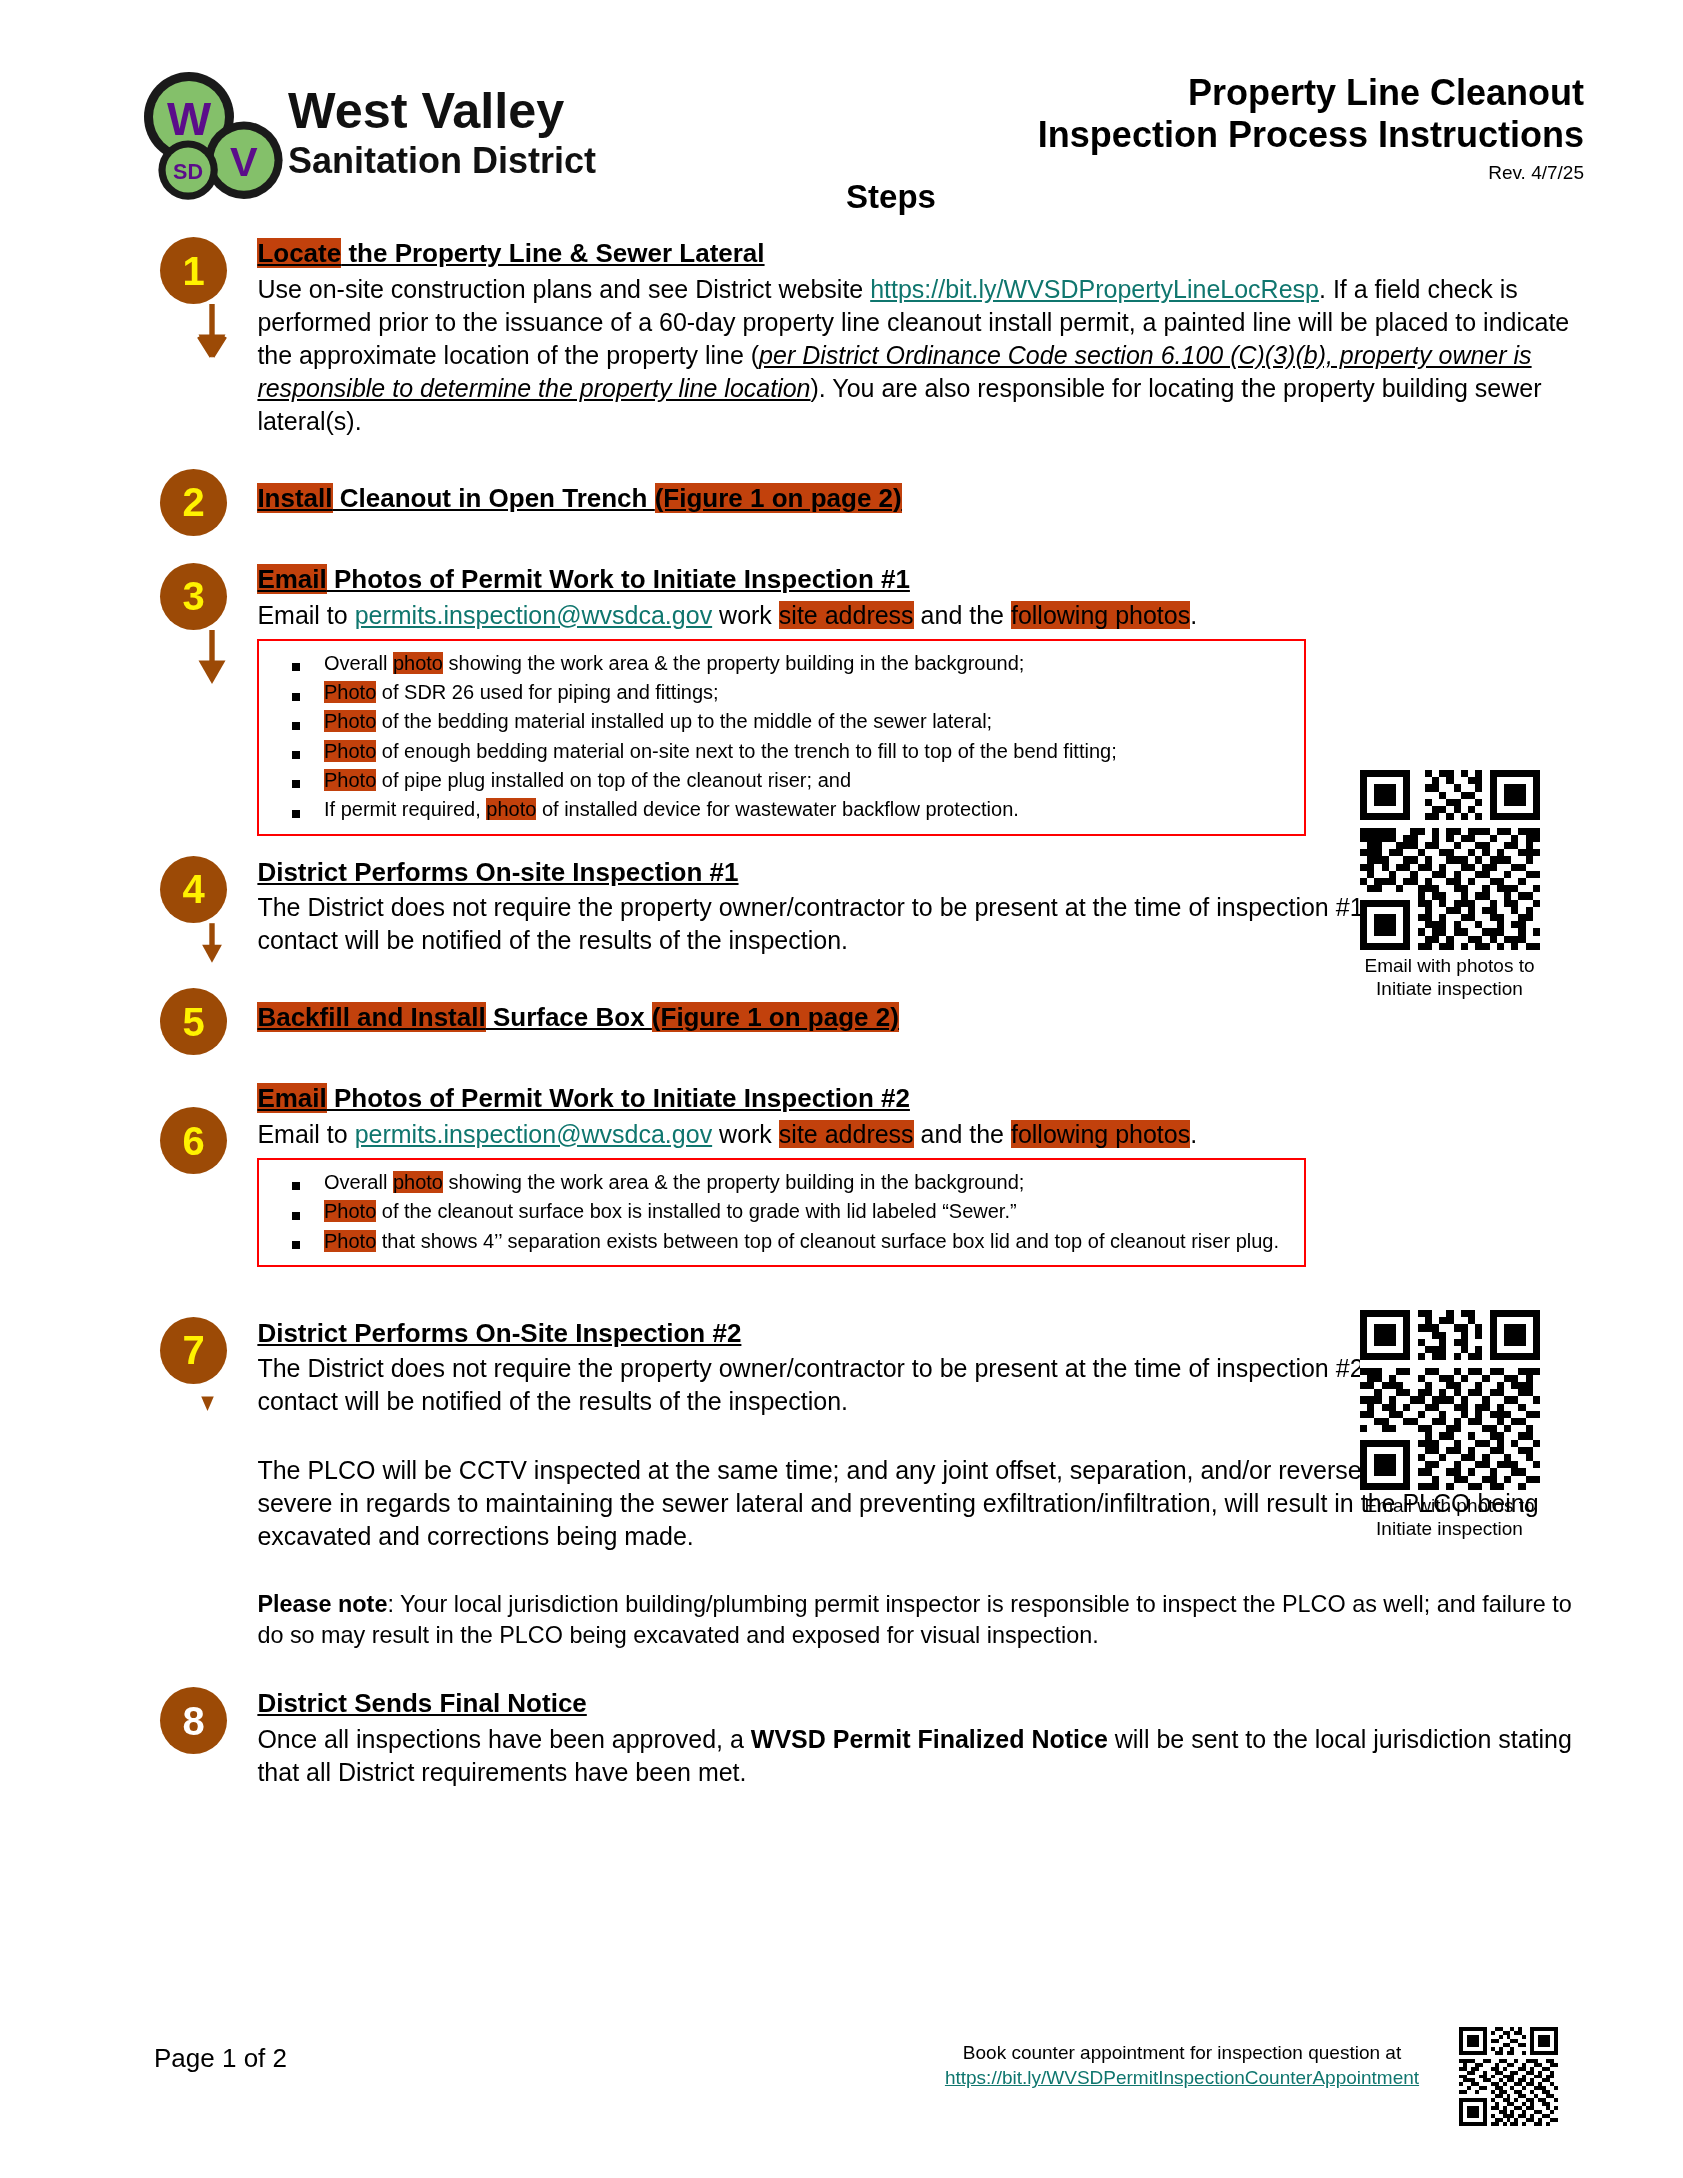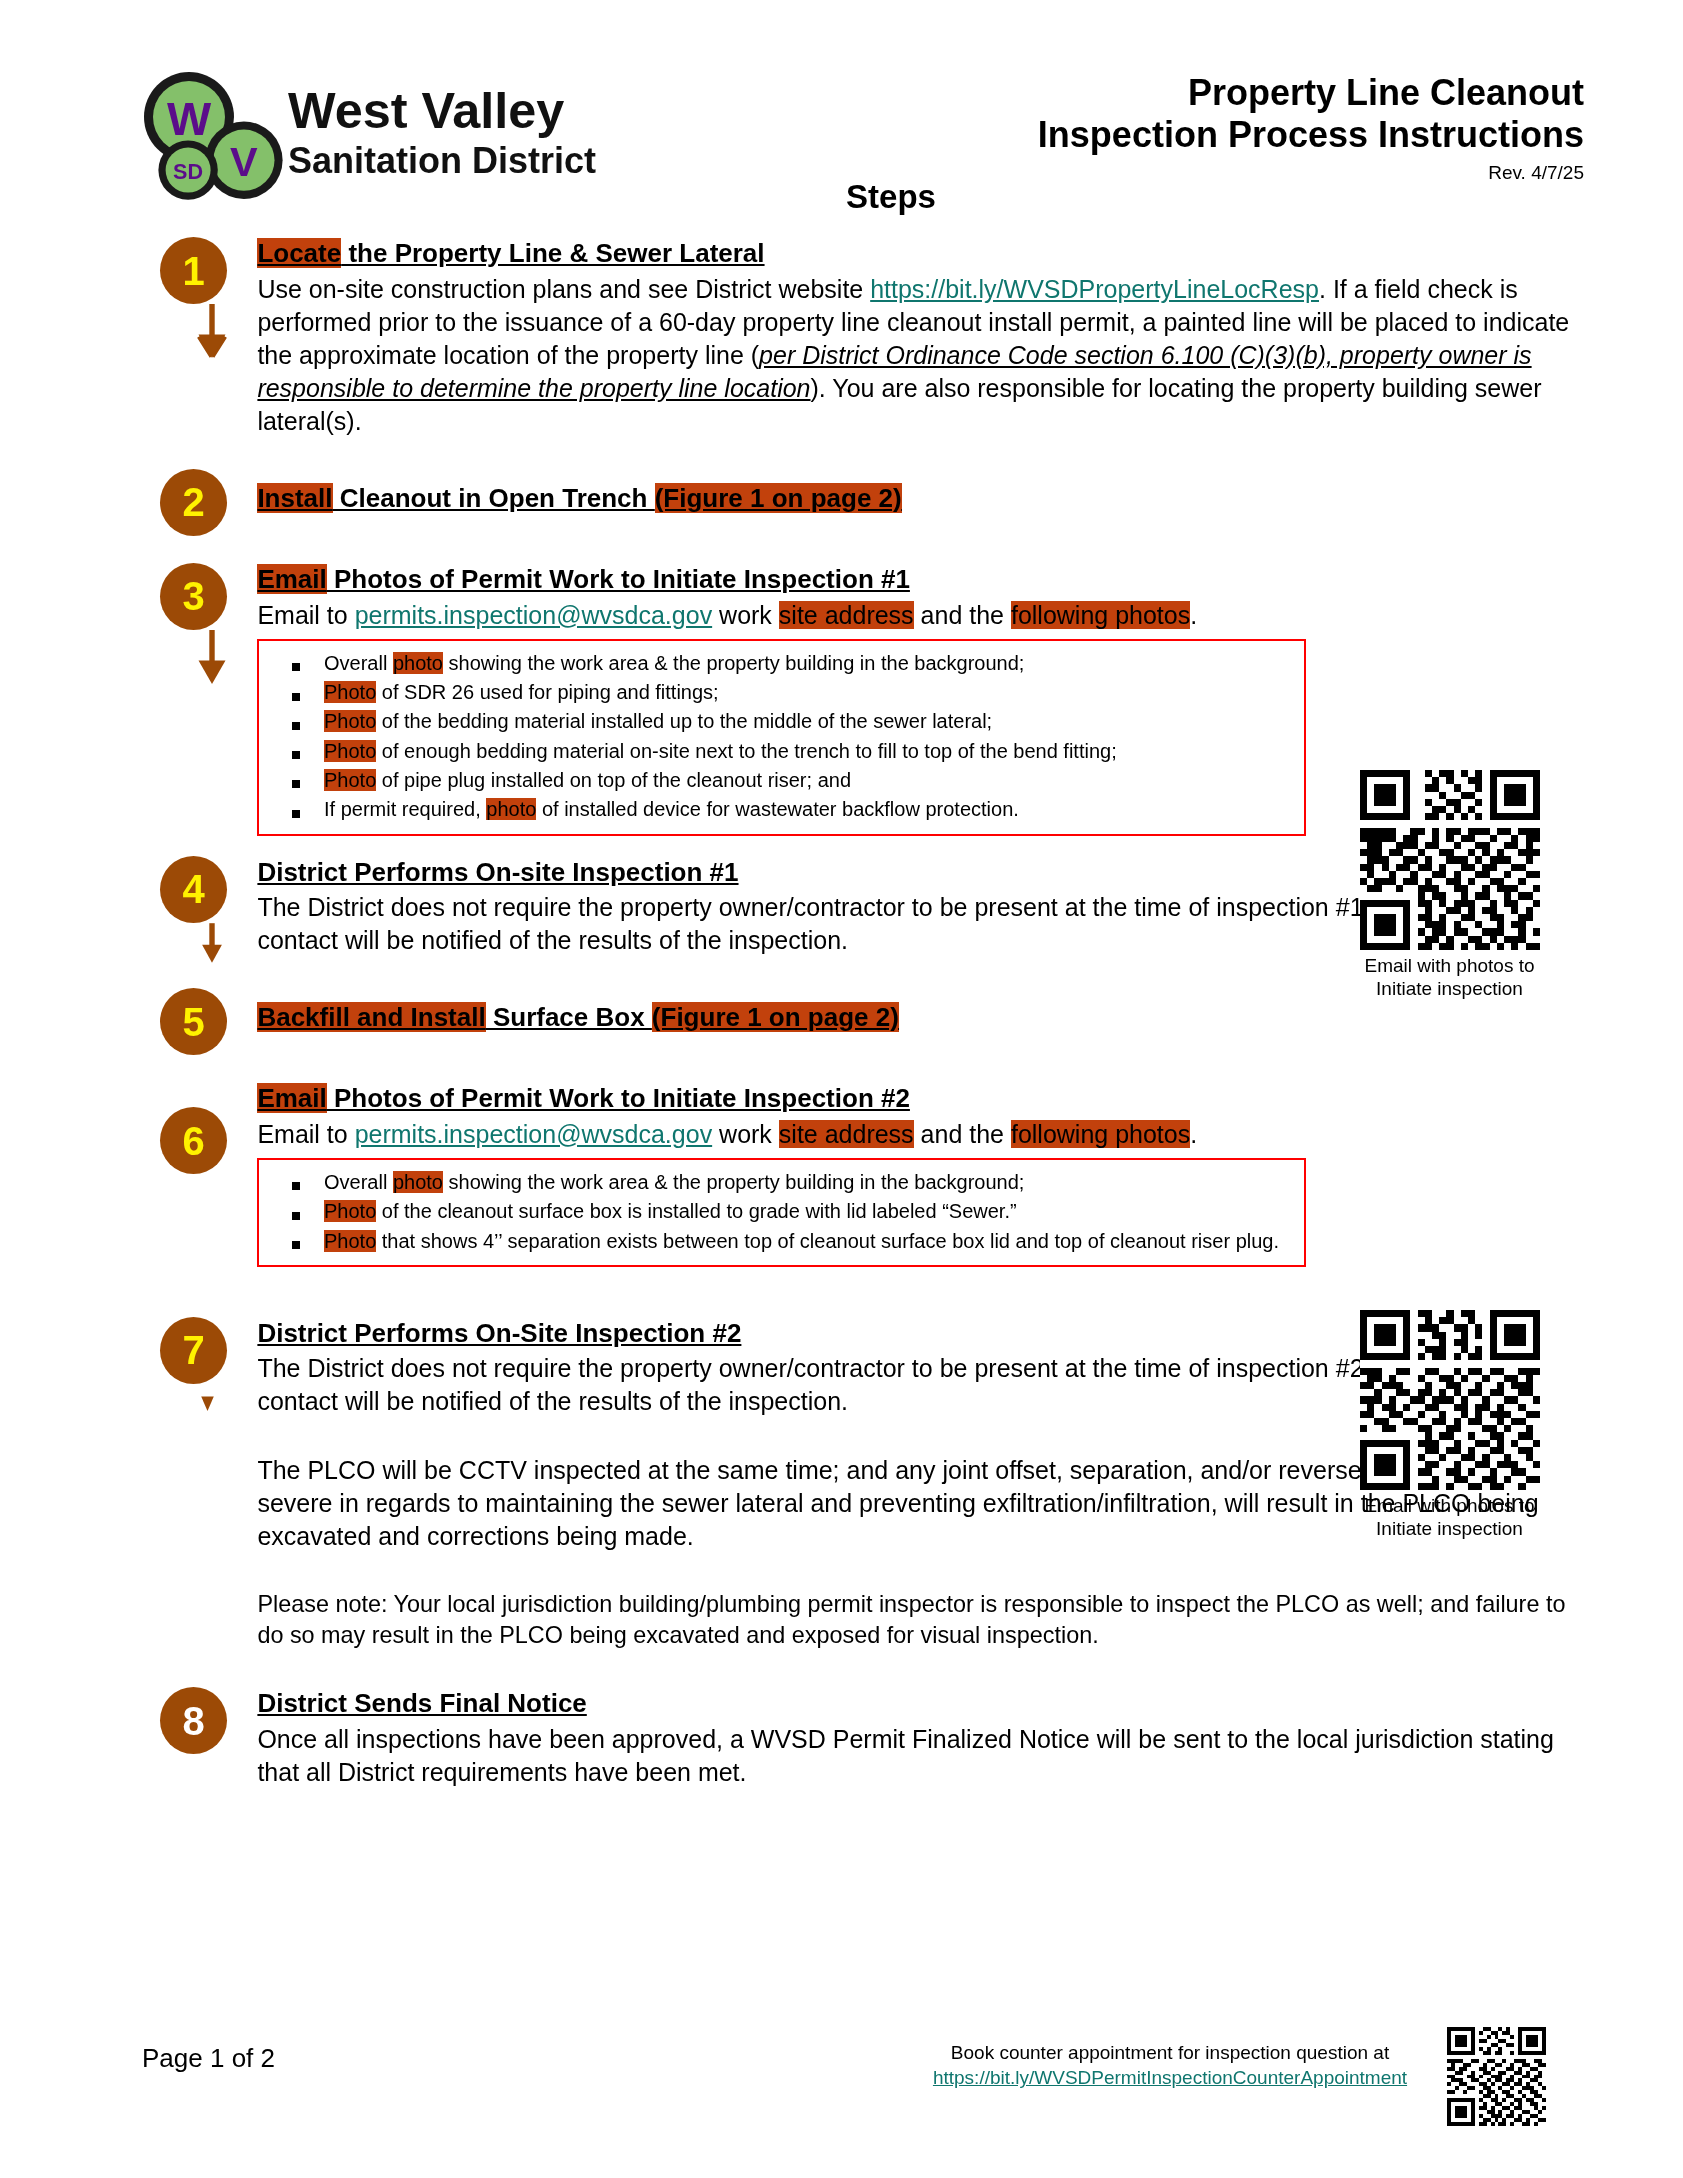--- a/index.html
+++ b/index.html
@@ -127,21 +127,21 @@
     margin: 0 0 0 0;
   }
   .step-para.spaced { margin-top: 36px; }
   .hl { background: #c2410c; }
   .link {
     color: #0f766e;
     text-decoration: underline;
   }
   .ital-u { font-style: italic; text-decoration: underline; }
   .u { text-decoration: underline; }
-  .b { font-weight: normal; }
+  .b { font-weight: bold; }
 
   
   .redbox {
     border: 2.7px solid #FF0000;
     padding: 9px 12.6px 10.8px 12.6px;
     margin-top: 7.2px;
     box-sizing: border-box;
   }
   .redbox ul {
     list-style: none;
@@ -178,21 +178,21 @@
     margin-top: 3.6px;
   }
   .qr-img { display: block; margin: 0 auto; image-rendering: pixelated; }
 
   #qr-step3 { left: 1337px; top: 770px; }
   #qr-step6 { left: 1337px; top: 1310px; }
 
   
   .footer {
     position: absolute;
-    left: 0;
+    left: 12px;
     bottom: 43px;
     width: 1351px;
     height: 108px;
   }
   .page-num {
     position: absolute;
     left: 142px;
     top: 16px;
     font-size: 26px;
   }

